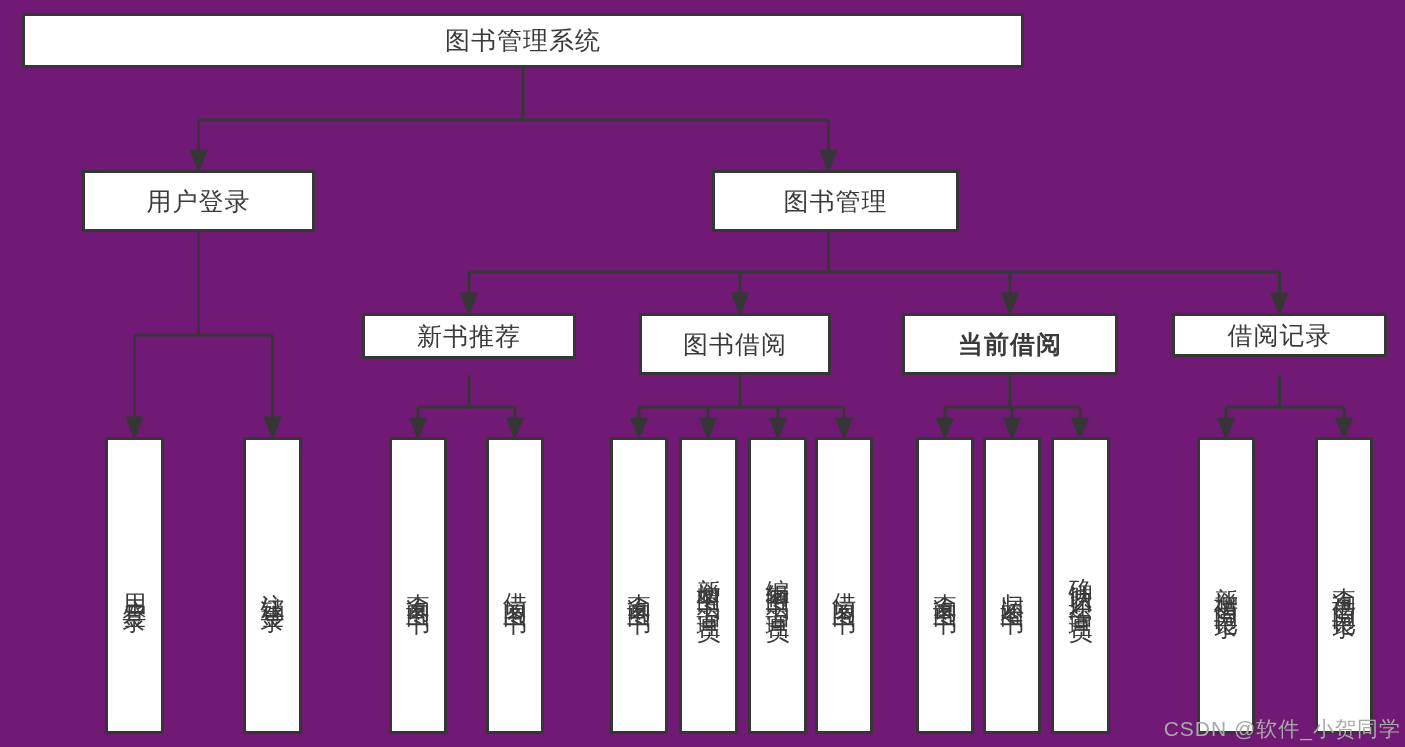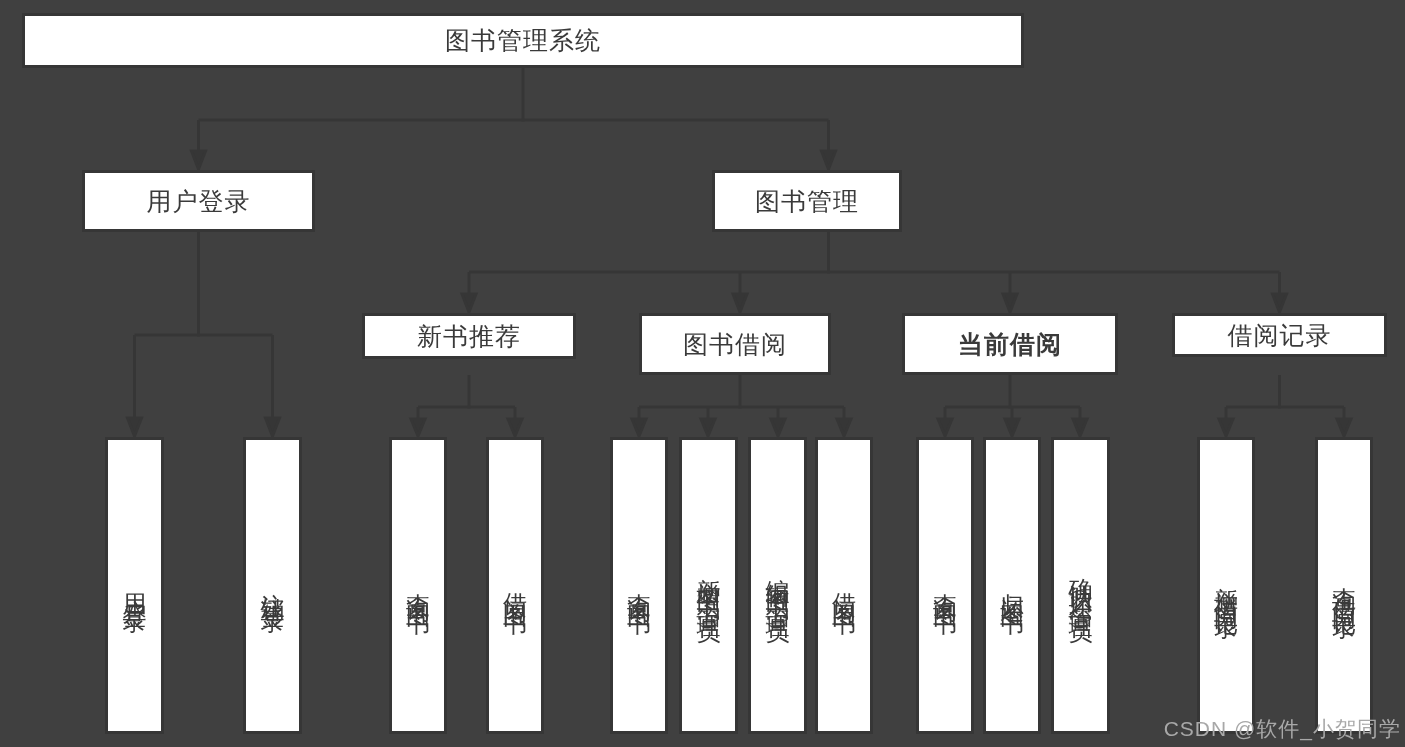--- a/index.html
+++ b/index.html
@@ -1,34 +1,34 @@
 <!DOCTYPE html>
 <html><head>
 <meta charset="utf-8">
 <style>
   html,body{margin:0;padding:0;background:#ffffff;}
   .canvas{
-    position:relative;width:1405px;height:747px;background:#404040;overflow:hidden;
+    position:relative;width:1405px;height:747px;background:#701a75;overflow:hidden;
     font-family:"Liberation Sans","DejaVu Sans",sans-serif;
   }
   .connector-svg{position:absolute;left:0;top:0;z-index:1;pointer-events:none;}
   .hnode,.vnode{
     position:absolute;box-sizing:border-box;background:#ffffff;
     border:3px solid #363636;display:flex;align-items:center;justify-content:center;
     z-index:2;color:#3a3a3a;
   }
   .hnode span{font-size:25px;letter-spacing:1px;white-space:nowrap;}
   .vnode span{
     writing-mode:vertical-rl;text-orientation:mixed;
     font-size:24px;letter-spacing:6px;line-height:1;white-space:nowrap;
   }
   
   .n-root{left:22px;top:13px;width:1002px;height:55px;}
   .n-userlogin{left:82px;top:170px;width:233px;height:62px;}
-  .n-bookmgmt{left:712px;top:170px;width:190px;height:62px;}
+  .n-bookmgmt{left:712px;top:170px;width:247px;height:62px;}
   .n-newrec{left:362px;top:313px;width:214px;height:46px;}
   .n-borrow{left:604px;top:313px;width:192px;height:62px;margin-left:35px;}
   .n-current{left:902px;top:313px;width:216px;height:62px;font-weight:bold;}
   .n-record{left:1172px;top:313px;width:215px;height:44px;}
   
   .leaf{top:437px;height:297px;}
   .n-l-userlogin{left:105px;width:59px;}
   .n-l-logout{left:243px;width:59px;}
   .n-l-rec-query{left:389px;width:58px;}
   .n-l-rec-borrow{left:486px;width:58px;}

